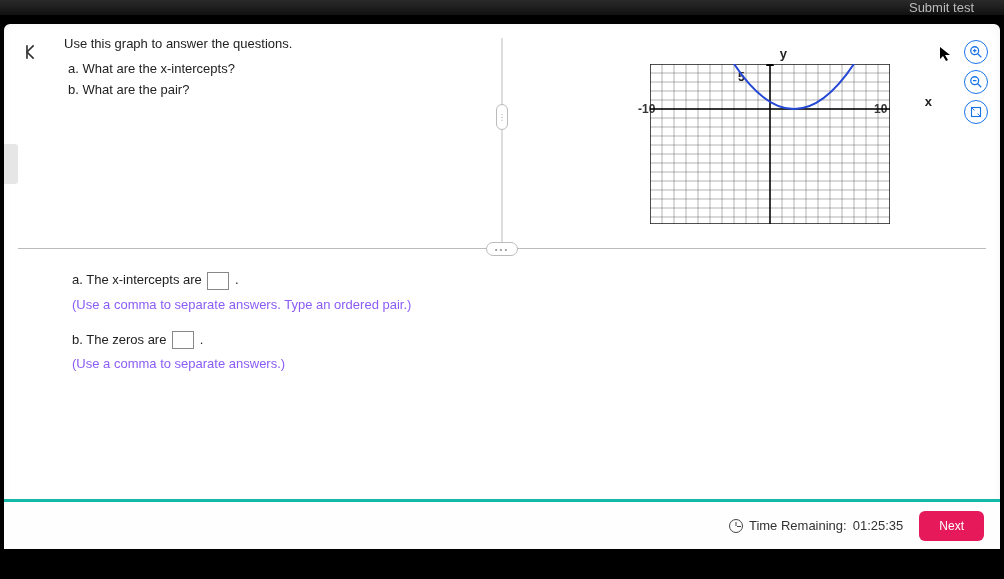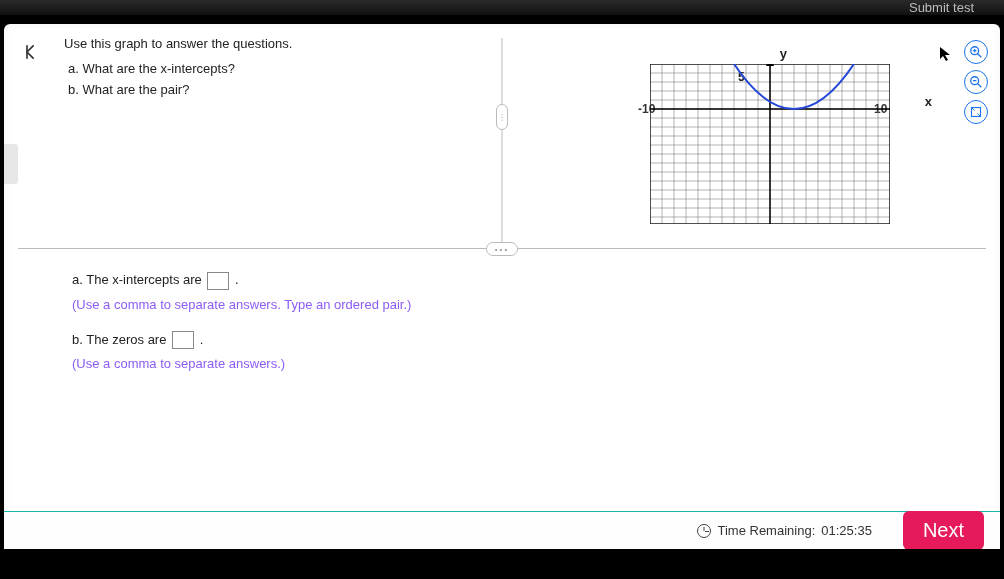--- a/index.html
+++ b/index.html
@@ -88,33 +88,33 @@
     }
     .answers { position:absolute; left:60px; top:246px; right:20px; font-size:13px; color:#222;}
     .answers p { margin-bottom:4px; line-height:1.6;margin-left:8px;}
     .answer-input {
       display:inline-block; width:22px; height:18px; border:1px solid #888; vertical-align:middle;
       margin:0 2px; background:#fff;
     }
     .hint { color:#8b5cf6; }
     .answer-block { margin-bottom:14px; }
     .footer {
-      position:absolute; left:0; right:0; bottom:0; height:38px;
-      border-top:1px solid #14b8a6;
+      position:absolute; left:0; right:0; bottom:0; height:50px;
+      border-top:3px solid #14b8a6;
       display:flex; align-items:center; justify-content:flex-end;
-      padding-right:16px; gap:31px;
+      padding-right:16px; gap:16px;
       background:#fefefe;
     }
     .time-remaining { font-size:13px; color:#333; display:flex; align-items:center; gap:6px;}
     .clock-icon { width:14px; height:14px; border:1.5px solid #444; border-radius:50%; position:relative;}
     .clock-icon:before{content:"";position:absolute;left:50%;top:50%;width:1px;height:4px;background:#444;transform-origin:bottom;transform:translate(-50%,-100%);}
     .clock-icon:after{content:"";position:absolute;left:55%;top:50%;width:4px;height:1px;background:#444;}
     .next-btn {
       background:#e6195a; color:#fff; border:none; padding:8px 20px;
-      border-radius:6px; font-size:20px; cursor:pointer; font-weight:500;
+      border-radius:6px; font-size:12px; cursor:pointer; font-weight:500;
     }
   </style>
 </head>
 <body>
 
 <div class="topbar">
   <span class="submit-test">Submit test</span>
 </div>
 
 <div class="page">

